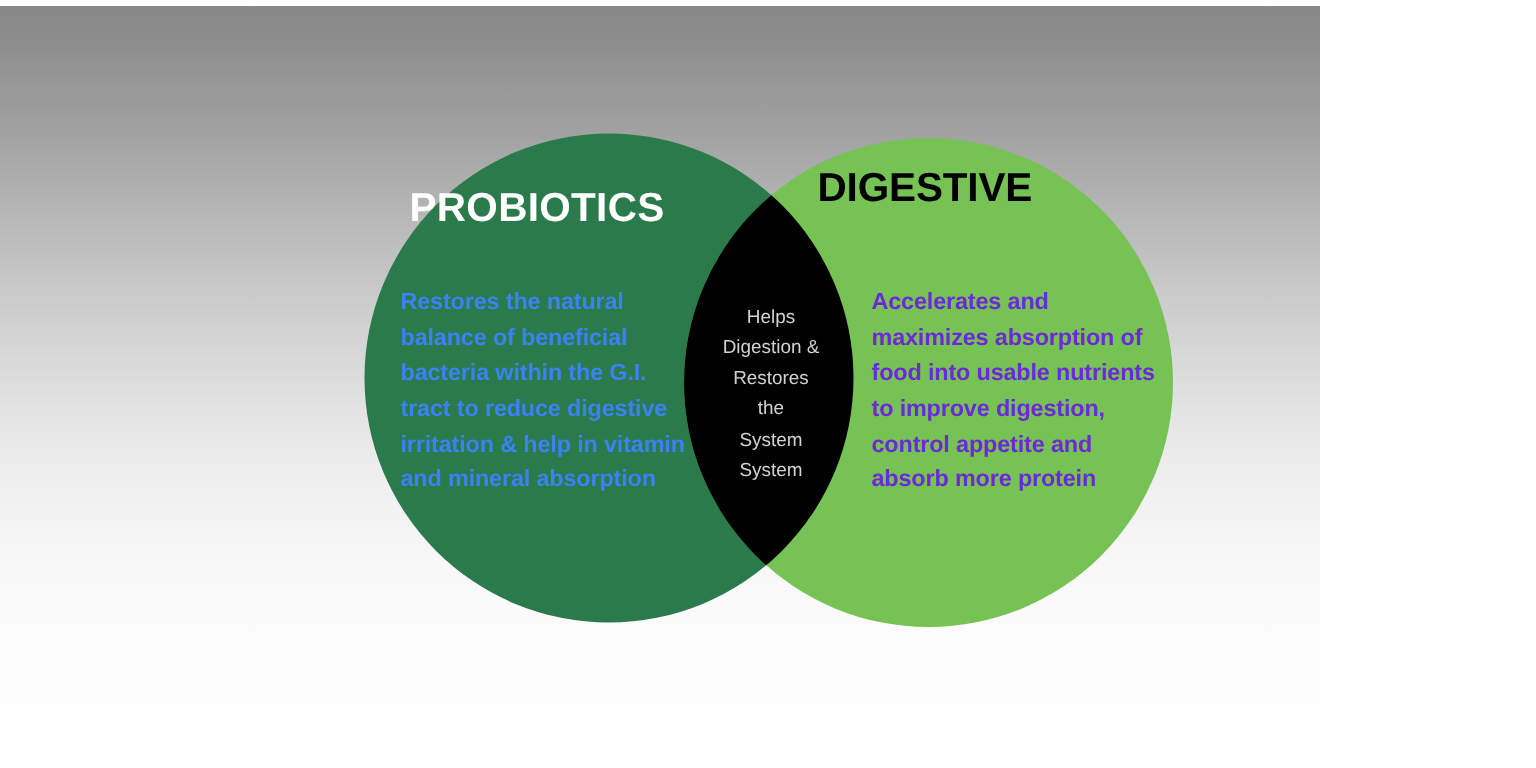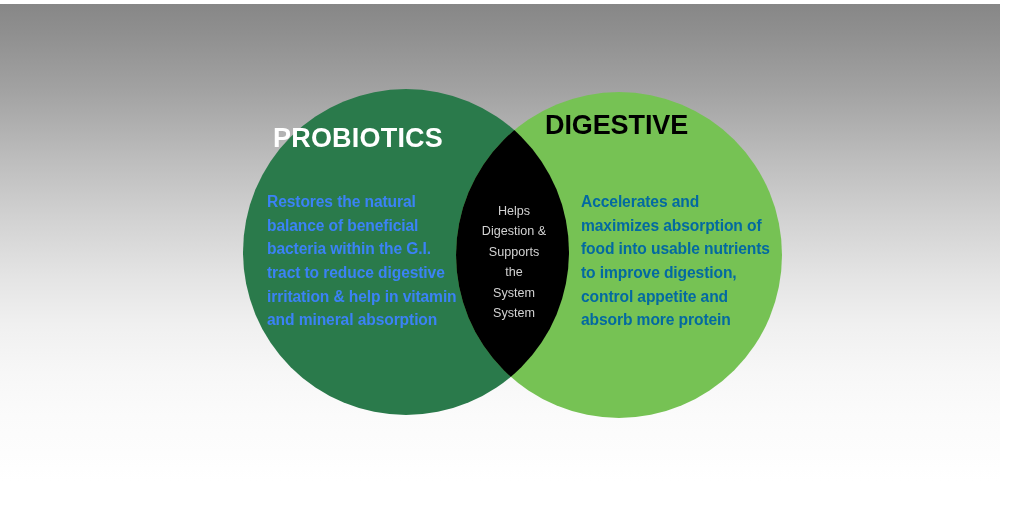--- a/index.html
+++ b/index.html
@@ -9,21 +9,21 @@
   }
   body {
     width: 1024px;
     height: 512px;
     overflow: hidden;
     font-family: "Liberation Sans", sans-serif;
   }
 
   #stage {
     position: relative;
-    width: 1000px;
+    width: 880px;
     height: 512px;
     background: #ffffff;
     overflow: hidden;
   }
 
   
   #bg-gradient {
     position: absolute;
     left: 0;
     top: 4px;
@@ -91,21 +91,21 @@
     font-size: 15.6px;
     font-weight: bold;
     line-height: 1.52;
     letter-spacing: -0.1px;
   }
 
   #right-body {
     left: 581px;
     top: 190px;
     width: 200px;
-    color: #0369a1;
+    color: #6d28d9;
     font-size: 15.6px;
     font-weight: bold;
     line-height: 1.52;
     letter-spacing: -0.1px;
   }
 
   #center-body {
     left: 466px;
     top: 201px;
     width: 96px;
@@ -143,19 +143,19 @@
     <span class="tl">DIGESTIVE</span>
   </div>
 
   <div class="overlay" id="left-body">Restores the natural balance of beneficial bacteria within the G.I. tract to reduce digestive irritation &amp; help in vitamin and mineral absorption</div>
 
   <div class="overlay" id="right-body">Accelerates and maximizes absorption of food into usable nutrients to improve digestion, control appetite and absorb more protein</div>
 
   <div class="overlay" id="center-body">
     <span class="cl">Helps</span>
     <span class="cl">Digestion &amp;</span>
-    <span class="cl">Supports</span>
+    <span class="cl">Restores</span>
     <span class="cl">the</span>
     <span class="cl">System</span>
     <span class="cl">System</span>
   </div>
 
 </div>
 
 </body></html>

